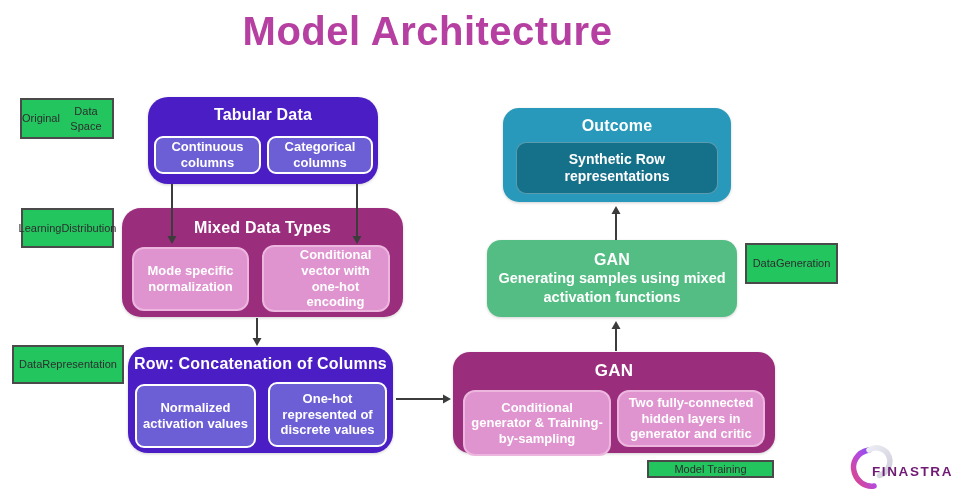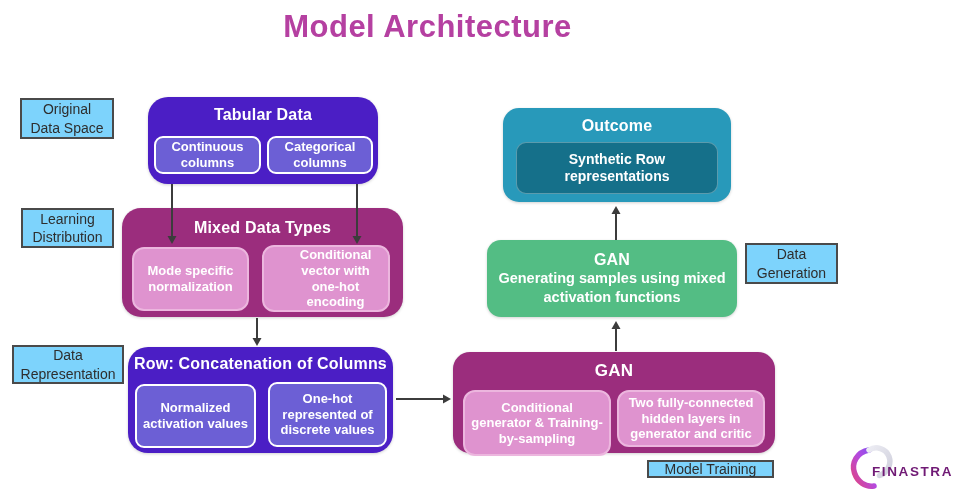--- a/index.html
+++ b/index.html
@@ -2,26 +2,26 @@
 <html><head>
 <meta charset="utf-8">
 <style>
   html,body{margin:0;padding:0;background:#ffffff;}
   .canvas{
     position:relative;width:955px;height:494px;background:#ffffff;
     font-family:"Liberation Sans",sans-serif;overflow:hidden;
   }
   .page-title{
     position:absolute;left:0;top:9px;width:855px;text-align:center;
-    font-size:31px;font-weight:bold;letter-spacing:.5px;color:#B540A1;
+    font-size:40px;font-weight:bold;letter-spacing:.5px;color:#B540A1;
   }
   .stage-label{
-    position:absolute;background:#7dd3fc;border:2px solid #4a4a4a;
-    display:flex;flex-direction:column;align-items:center;justify-content:center;
-    font-size:14px;color:#2e2e2e;line-height:1.32;text-align:center;box-sizing:border-box;
+    position:absolute;background:#22c55e;border:2px solid #4a4a4a;
+    display:flex;align-items:center;justify-content:center;
+    font-size:11px;color:#2e2e2e;line-height:1.32;text-align:center;box-sizing:border-box;
   }
   .node{position:absolute;color:#ffffff;text-align:center;box-sizing:border-box;box-shadow:0 1px 3px rgba(0,0,0,.18);}
   .node-title{font-weight:bold;font-size:16px;letter-spacing:.2px;}
   .subbox{
     position:absolute;display:flex;align-items:center;justify-content:center;
     font-weight:bold;font-size:13px;line-height:1.2;text-align:center;
     border-radius:9px;color:#ffffff;box-sizing:border-box;padding:2px 5px;
   }
   .purple{background:#4B1EC5;border-radius:20px;}
   .purple-sub{background:#6C5FD5;border:2px solid #ffffff;}

